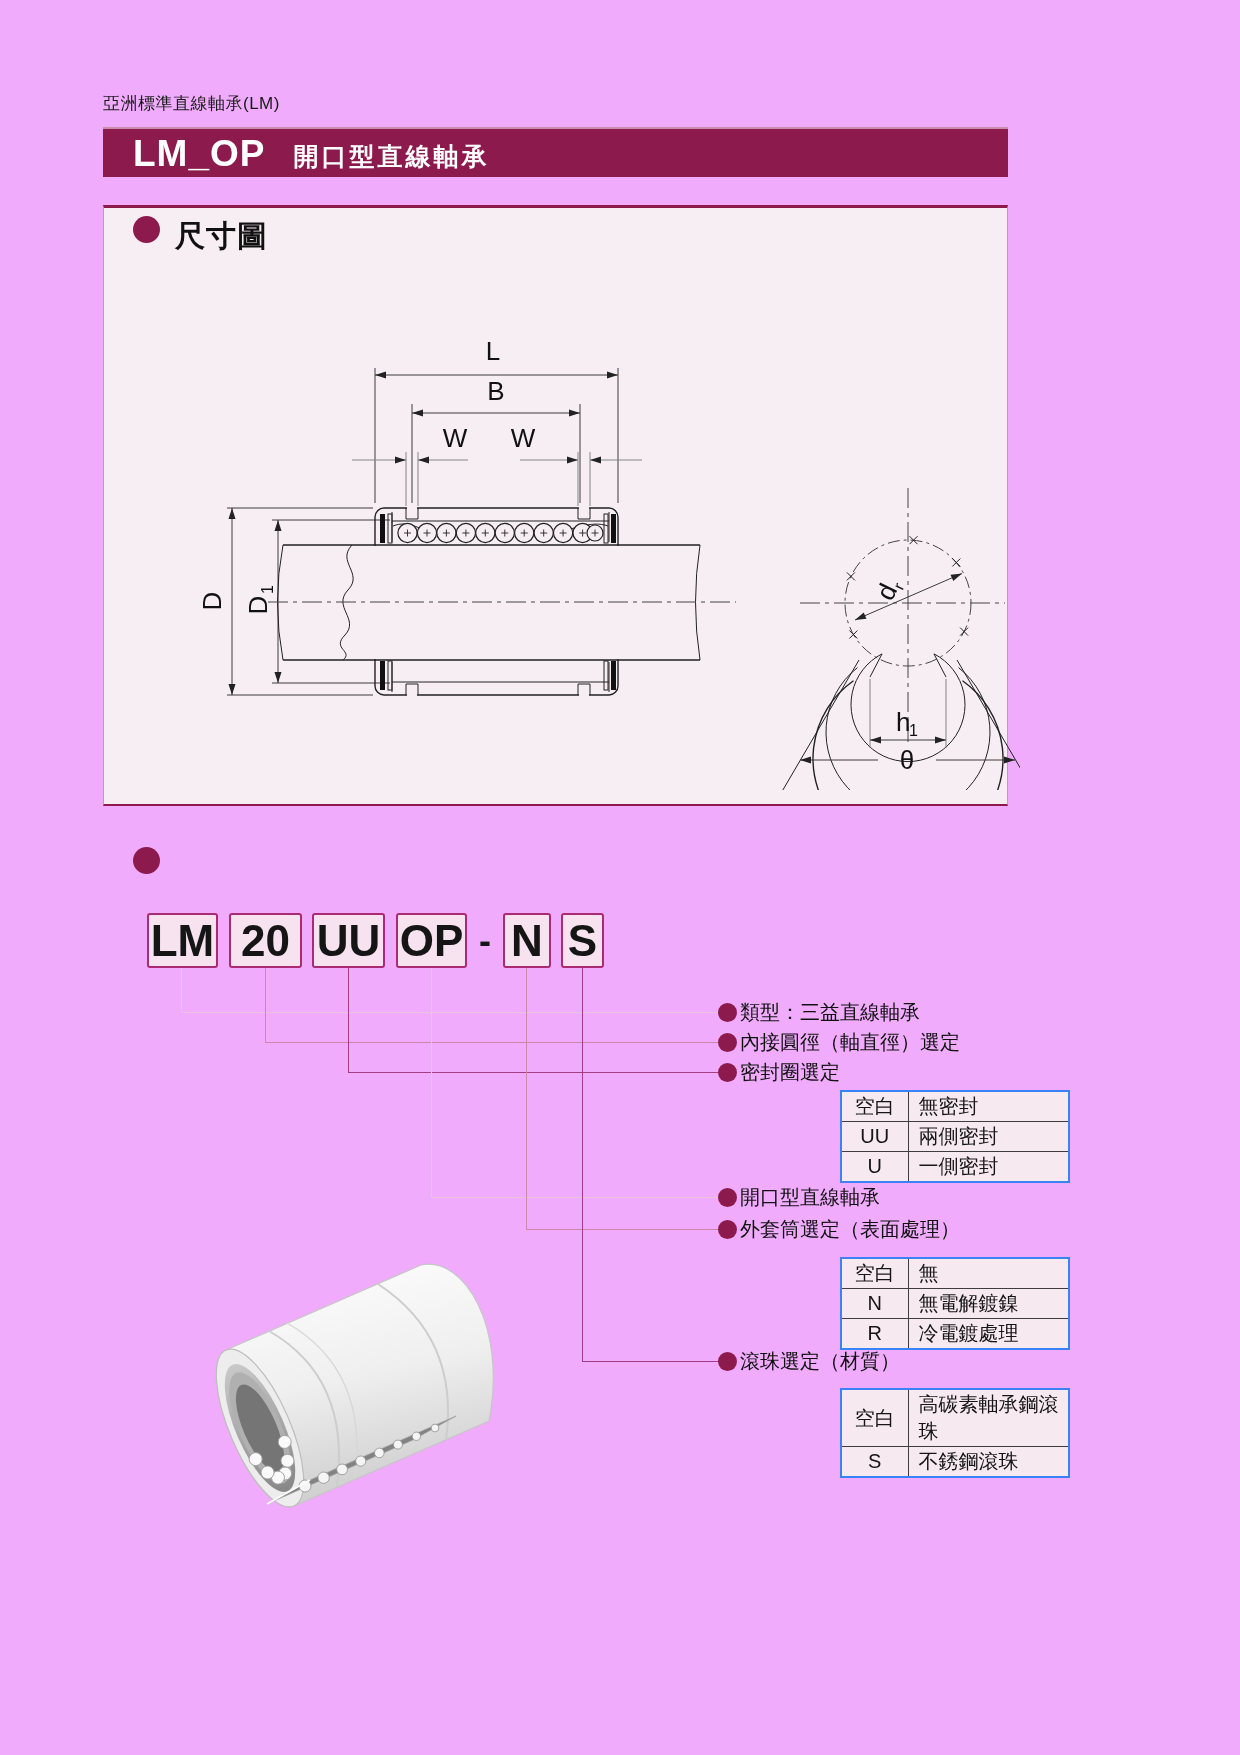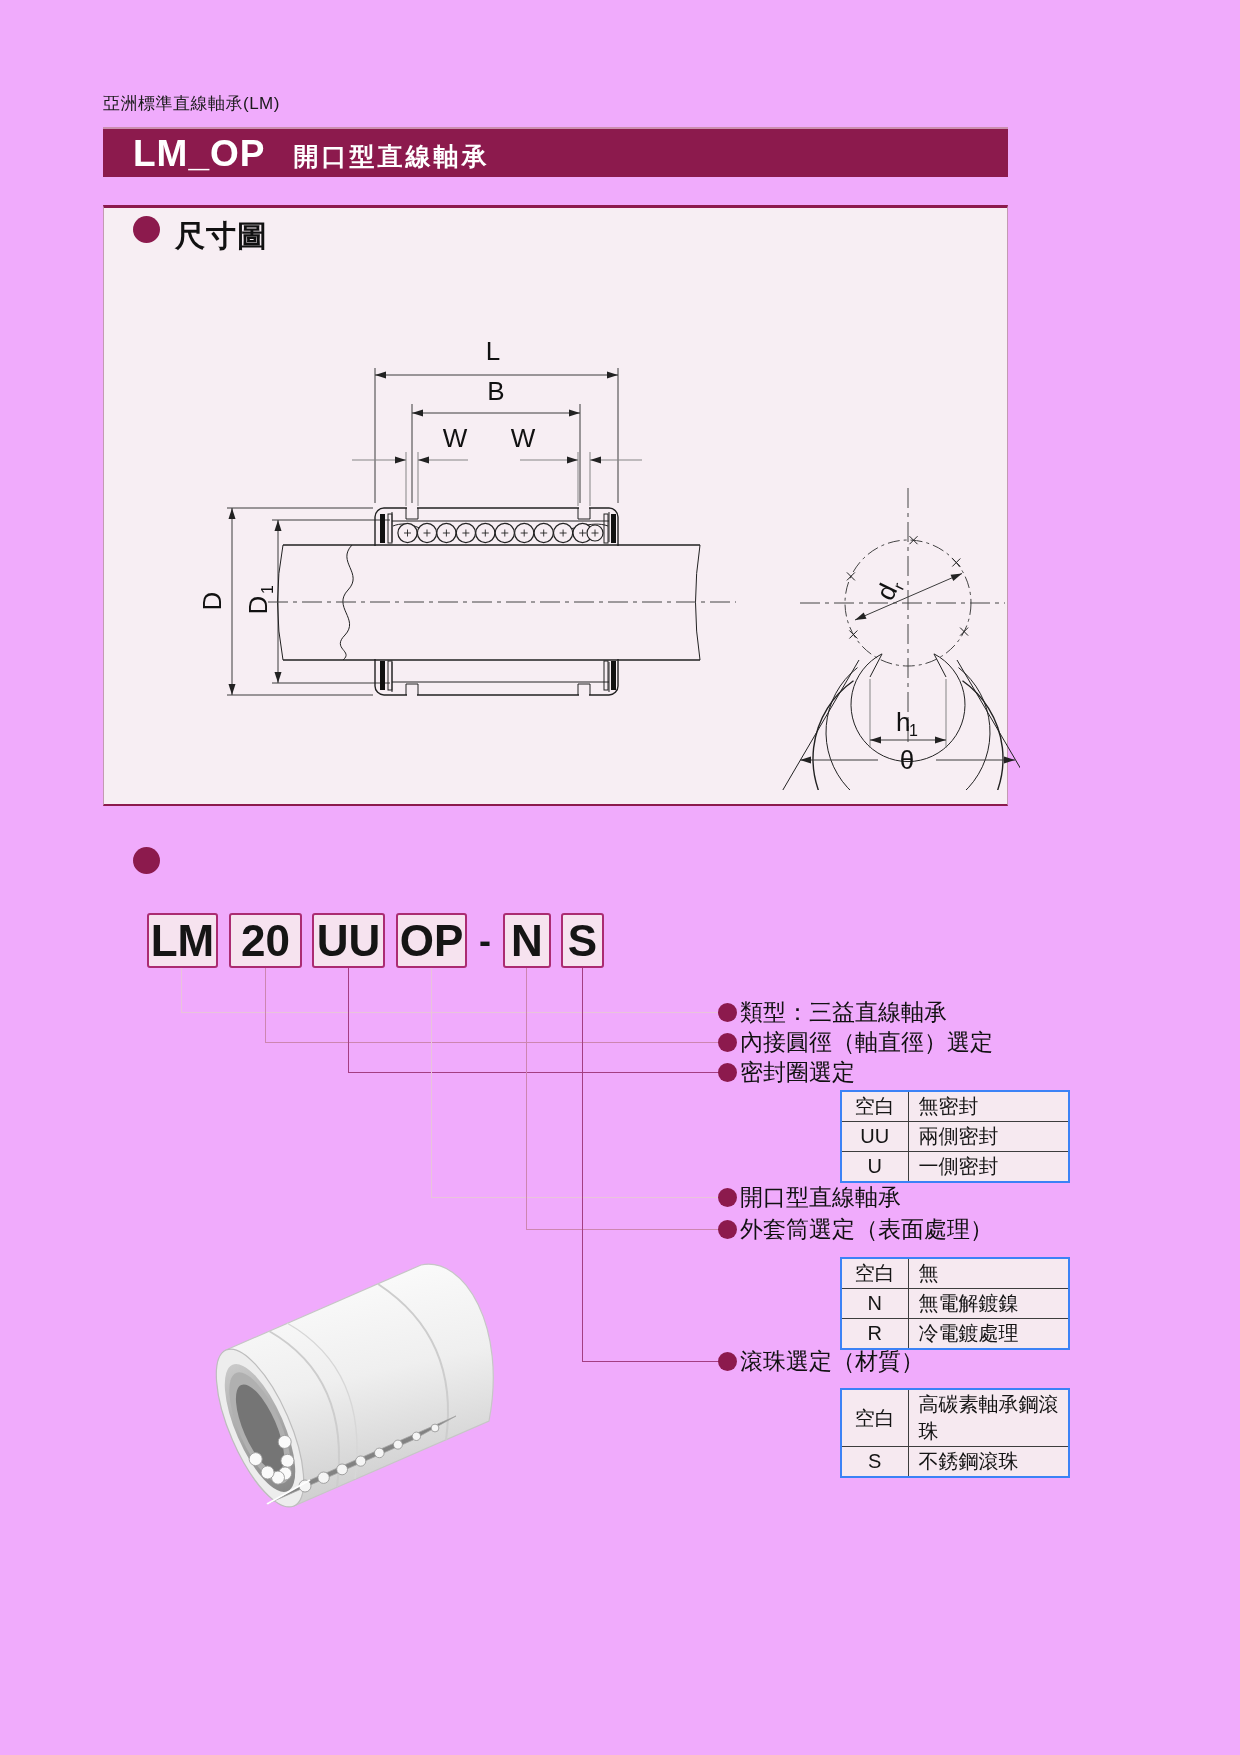--- a/index.html
+++ b/index.html
@@ -23,21 +23,21 @@
   .bullet-lg{width:27px;height:27px;border-radius:50%;background:var(--maroon);flex:0 0 auto}
   .codebox{position:absolute;top:913px;height:55px;border:2px solid var(--codebox-border);
     border-radius:3px;background:var(--codebox-bg);display:flex;align-items:center;justify-content:center;
     font-weight:bold;font-size:44px;color:#151515}
   .dashsep{position:absolute;top:913px;height:55px;display:flex;align-items:center;justify-content:center;
     font-weight:bold;font-size:36px;color:#151515}
   .vline{position:absolute;width:1px}
   .hline{position:absolute;height:1px}
   .callout{position:absolute;display:flex;align-items:center;gap:3px;height:26px}
   .bullet-sm{width:19px;height:19px;border-radius:50%;background:var(--maroon);flex:0 0 auto}
-  .callout .lbl{font-size:23px;color:#111;white-space:nowrap}
+  .callout .lbl{font-size:20px;color:#111;white-space:nowrap}
   table.opt{position:absolute;left:840px;width:230px;border-collapse:collapse;background:var(--table-bg);
     table-layout:fixed;border:2px solid #3b82f6}
   table.opt td{border:1px solid #3d3d3d;font-size:20px;color:#151515;vertical-align:middle}
   table.opt td.code{width:67px;text-align:center;padding:1px 2px}
   table.opt td.desc{padding:1px 4px 1px 10px}
   table.opt.h30 td{height:30px}
   table.opt.h28 td{height:28px}
   
   .ln{stroke:#222;fill:none;stroke-width:1.4}
   .thin{stroke:#222;fill:none;stroke-width:1}

